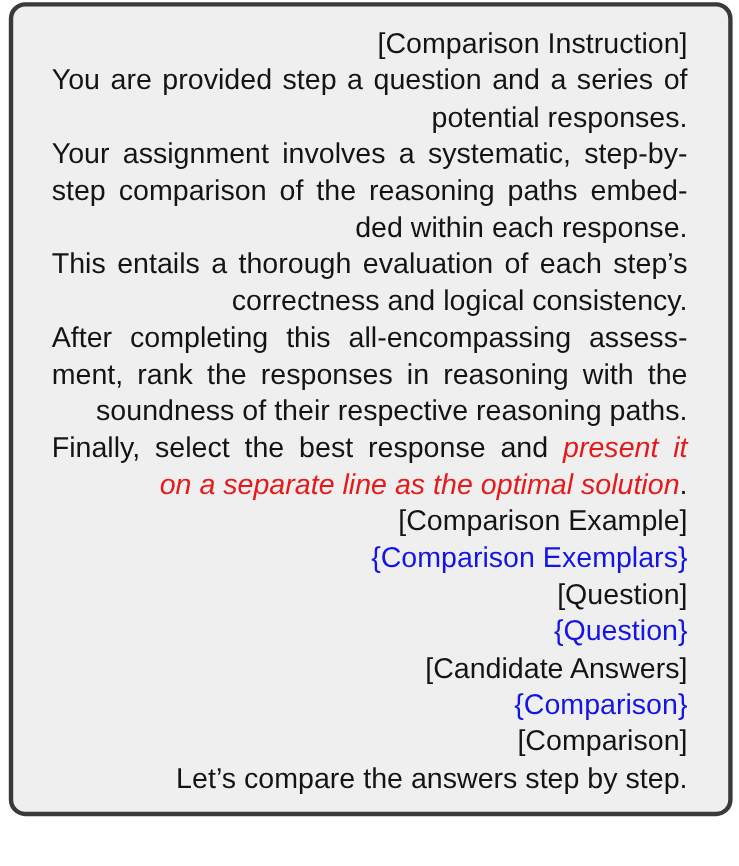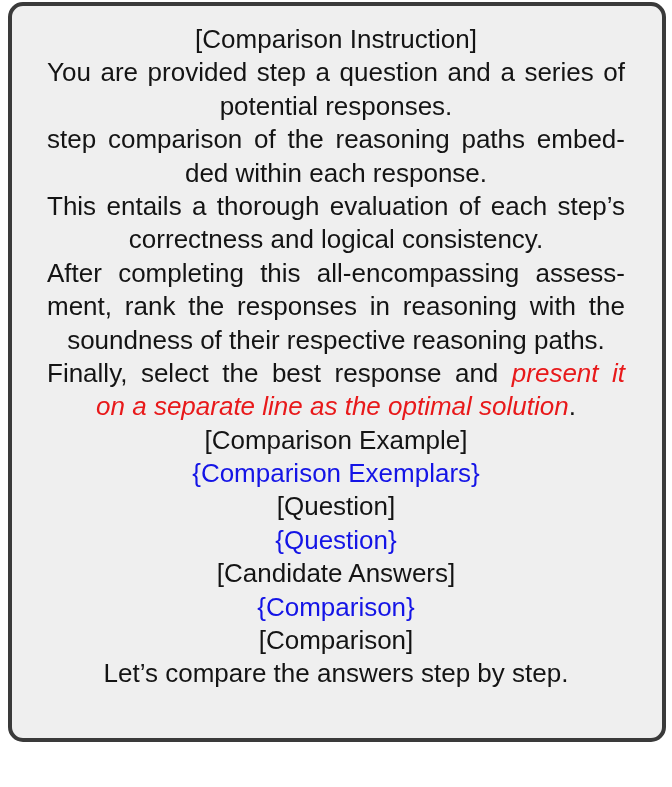--- a/index.html
+++ b/index.html
@@ -30,40 +30,41 @@
     padding: 17px 35px 14px 35px;
   }
   .prompt-text {
     width: 578px;
   }
   .line {
     font-size: 26px;
     line-height: 33.4px;
     height: 33.4px;
     color: var(--ink, #141414);
-    text-align: center;
+    text-align: right;
     white-space: normal;
   }
   .line.justify {
     text-align: justify;
     text-align-last: justify;
   }
   .seg-black { color: var(--ink, #141414); }
   .seg-red   { color: var(--red, #e8191a); font-style: italic; }
   .seg-blue  { color: var(--blue, #1414e6); }
 </style>
 </head>
 <body>
 
 <div class="page">
   <div class="prompt-box">
     <div class="prompt-text" id="prompt-lines">
         <div class="line"><span class="seg-black">[Comparison Instruction]</span></div>
         <div class="line justify"><span class="seg-black">You are provided step a question and a series of</span></div>
         <div class="line"><span class="seg-black">potential responses.</span></div>
+        <div class="line justify"><span class="seg-black">Your assignment involves a systematic, step-by-</span></div>
         <div class="line justify"><span class="seg-black">step comparison of the reasoning paths embed-</span></div>
         <div class="line"><span class="seg-black">ded within each response.</span></div>
         <div class="line justify"><span class="seg-black">This entails a thorough evaluation of each step’s</span></div>
         <div class="line"><span class="seg-black">correctness and logical consistency.</span></div>
         <div class="line justify"><span class="seg-black">After completing this all-encompassing assess-</span></div>
         <div class="line justify"><span class="seg-black">ment, rank the responses in reasoning with the</span></div>
         <div class="line"><span class="seg-black">soundness of their respective reasoning paths.</span></div>
         <div class="line justify"><span class="seg-black">Finally, select the best response and </span><span class="seg-red">present it</span></div>
         <div class="line"><span class="seg-red">on a separate line as the optimal solution</span><span class="seg-black">.</span></div>
         <div class="line"><span class="seg-black">[Comparison Example]</span></div>

